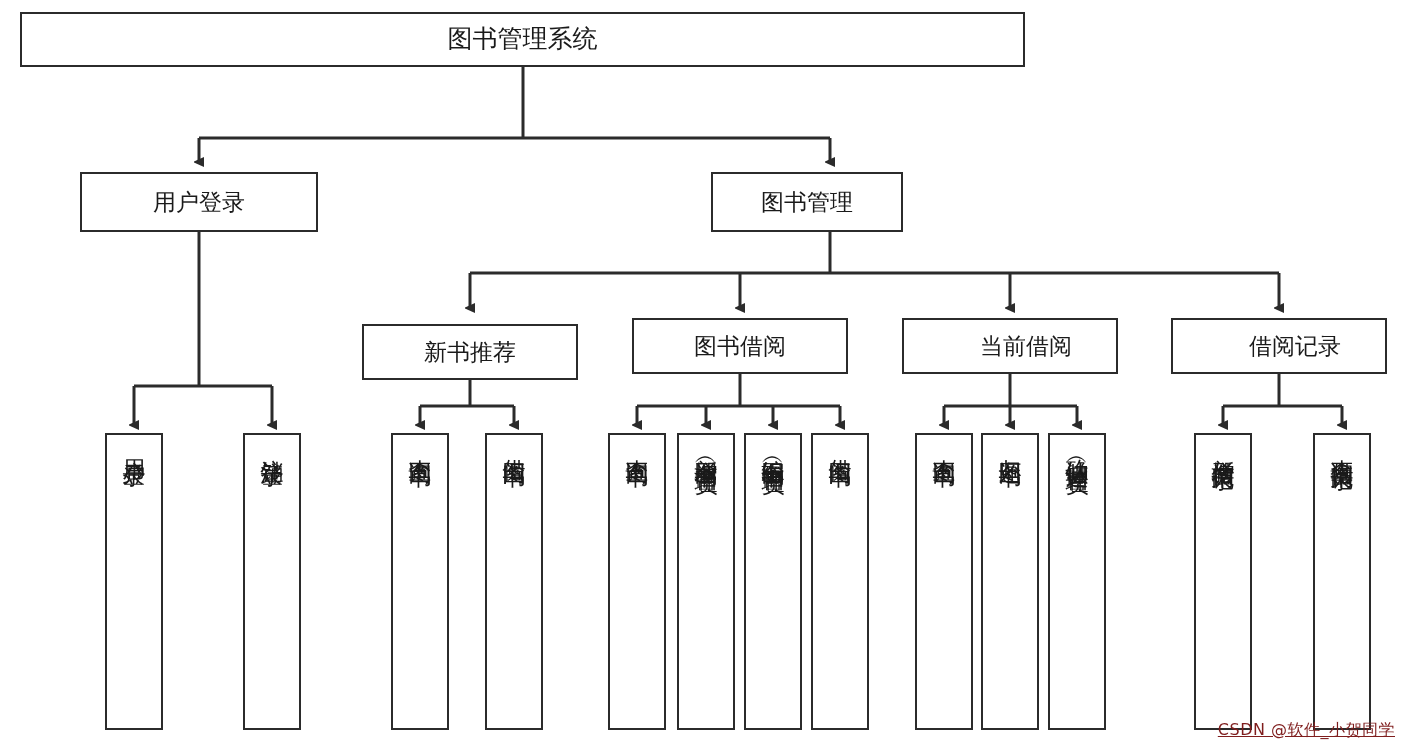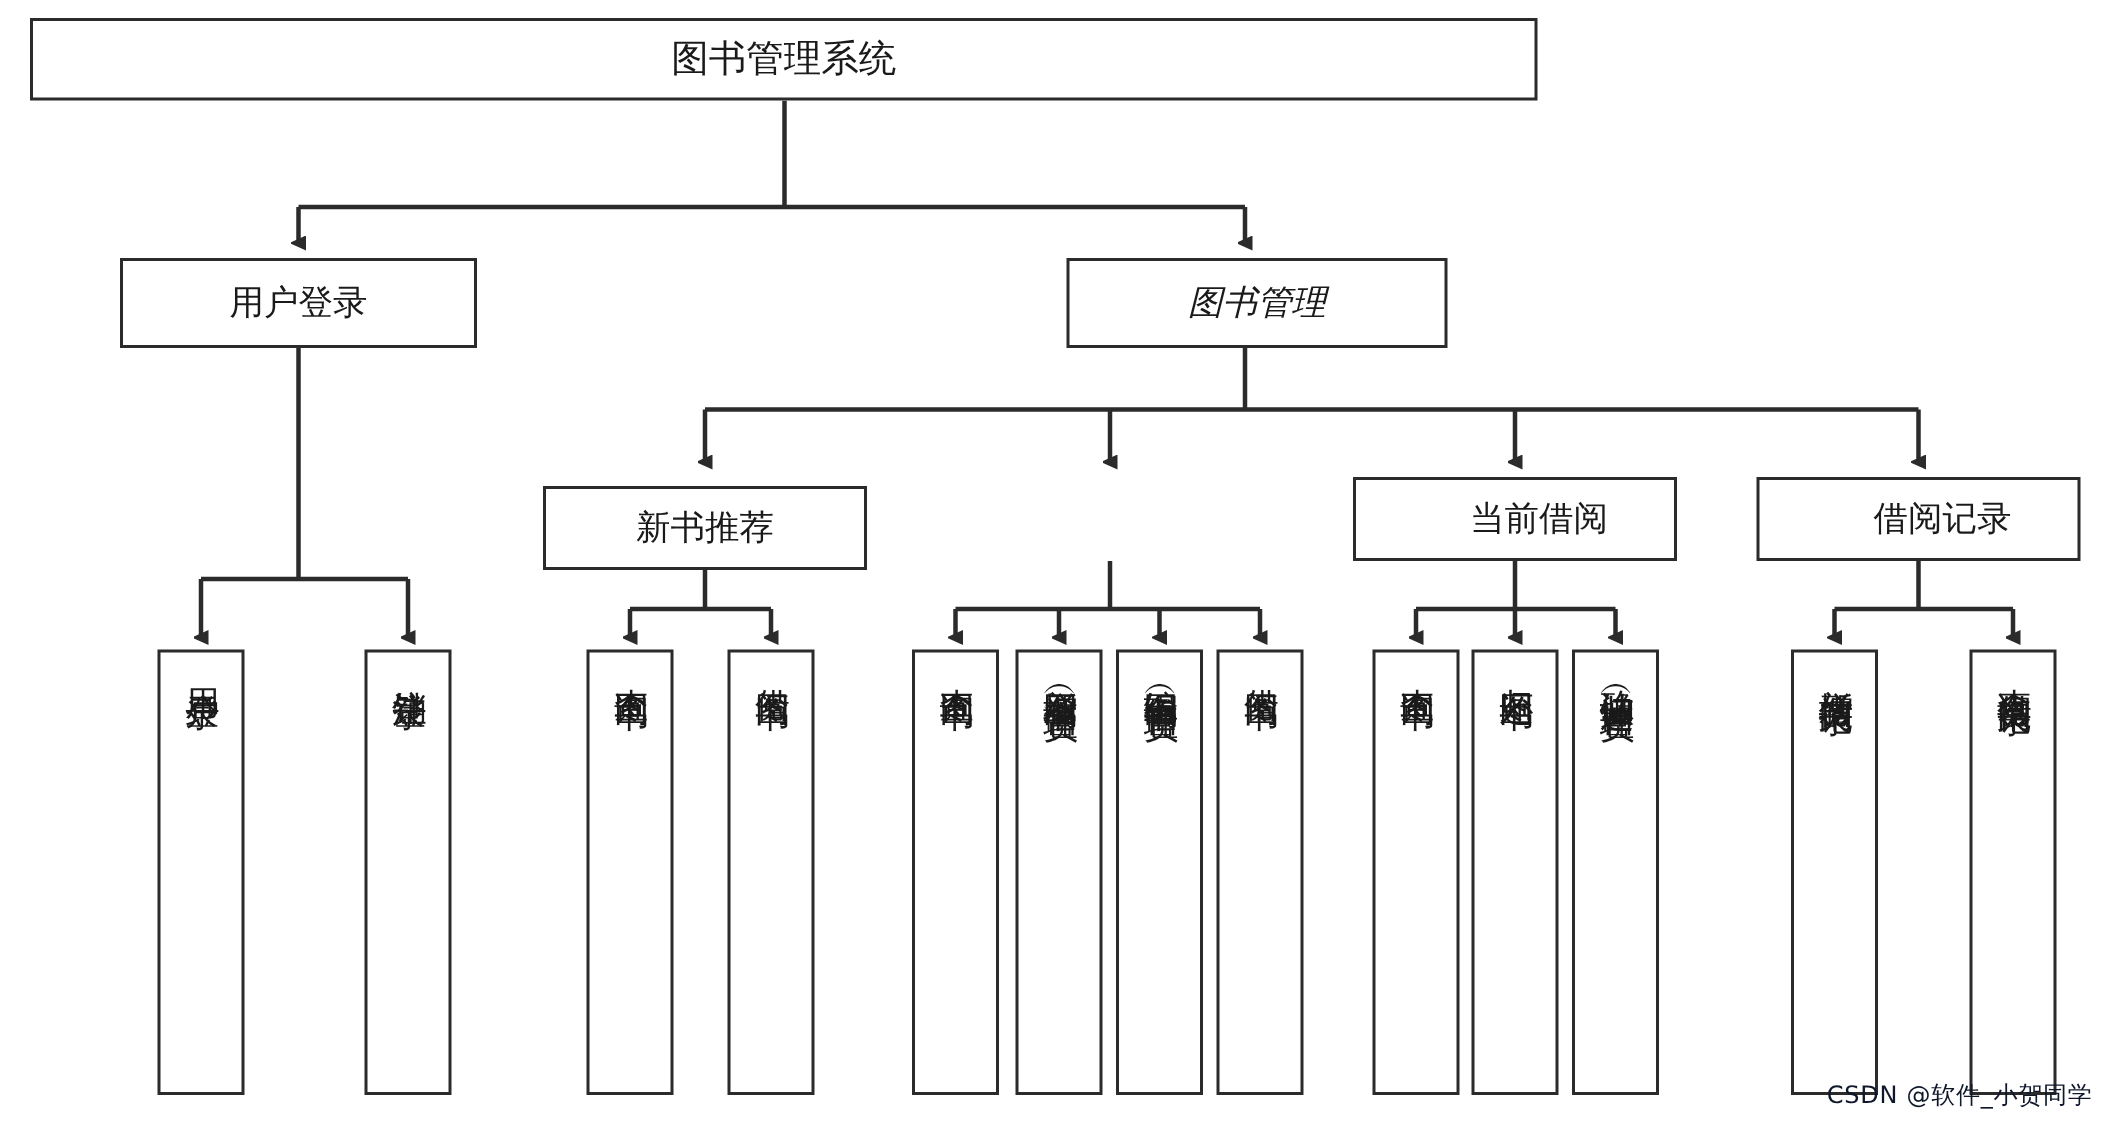--- a/index.html
+++ b/index.html
@@ -63,24 +63,25 @@
     font-size: 23px;
     letter-spacing: 2px;
     line-height: 1.0;
     white-space: nowrap;
   }
   .watermark {
     position: absolute;
     right: 10px;
     bottom: 6px;
     font-size: 16px;
-    color: #0f172a;
+    color: #7f1d1d;
     letter-spacing: 0.5px;
     z-index: 5;
     white-space: nowrap;
+    text-decoration: underline;
   }
 </style>
 </head>
 <body>
 
 <div id="diagram-root">
 
   <svg id="edges-layer" viewBox="0 0 1405 747" xmlns="http://www.w3.org/2000/svg">
     <defs>
       <marker id="arrowhead" markerWidth="10" markerHeight="10" refX="5" refY="5" orient="auto" markerUnits="userSpaceOnUse">
@@ -135,28 +136,31 @@
   </svg>
 
   <div class="node level-root" style="left:20px; top:12px; width:1005px; height:55px;">
     <span class="node-label">图书管理系统</span>
   </div>
 
   <div class="node level-1" style="left:80px; top:172px; width:238px; height:60px;">
     <span class="node-label">用户登录</span>
   </div>
 
-  <div class="node level-1" style="left:711px; top:172px; width:254px; height:60px;font-style:italic;">
+  <div class="node level-1" style="left:711px; top:172px; width:192px; height:60px;">
     <span class="node-label">图书管理</span>
   </div>
 
   <div class="node level-2" style="left:362px; top:324px; width:216px; height:56px;">
     <span class="node-label">新书推荐</span>
   </div>
 
+  <div class="node level-2" style="left:632px; top:318px; width:216px; height:56px;">
+    <span class="node-label">图书借阅</span>
+  </div>
 
   <div class="node level-2" style="left:902px; top:318px; width:216px; height:56px;padding-left:32px;">
     <span class="node-label">当前借阅</span>
   </div>
 
   <div class="node level-2" style="left:1171px; top:318px; width:216px; height:56px;padding-left:32px;">
     <span class="node-label">借阅记录</span>
   </div>
 
   <div class="node level-leaf" style="left:105px; top:433px; width:58px; height:297px;">

